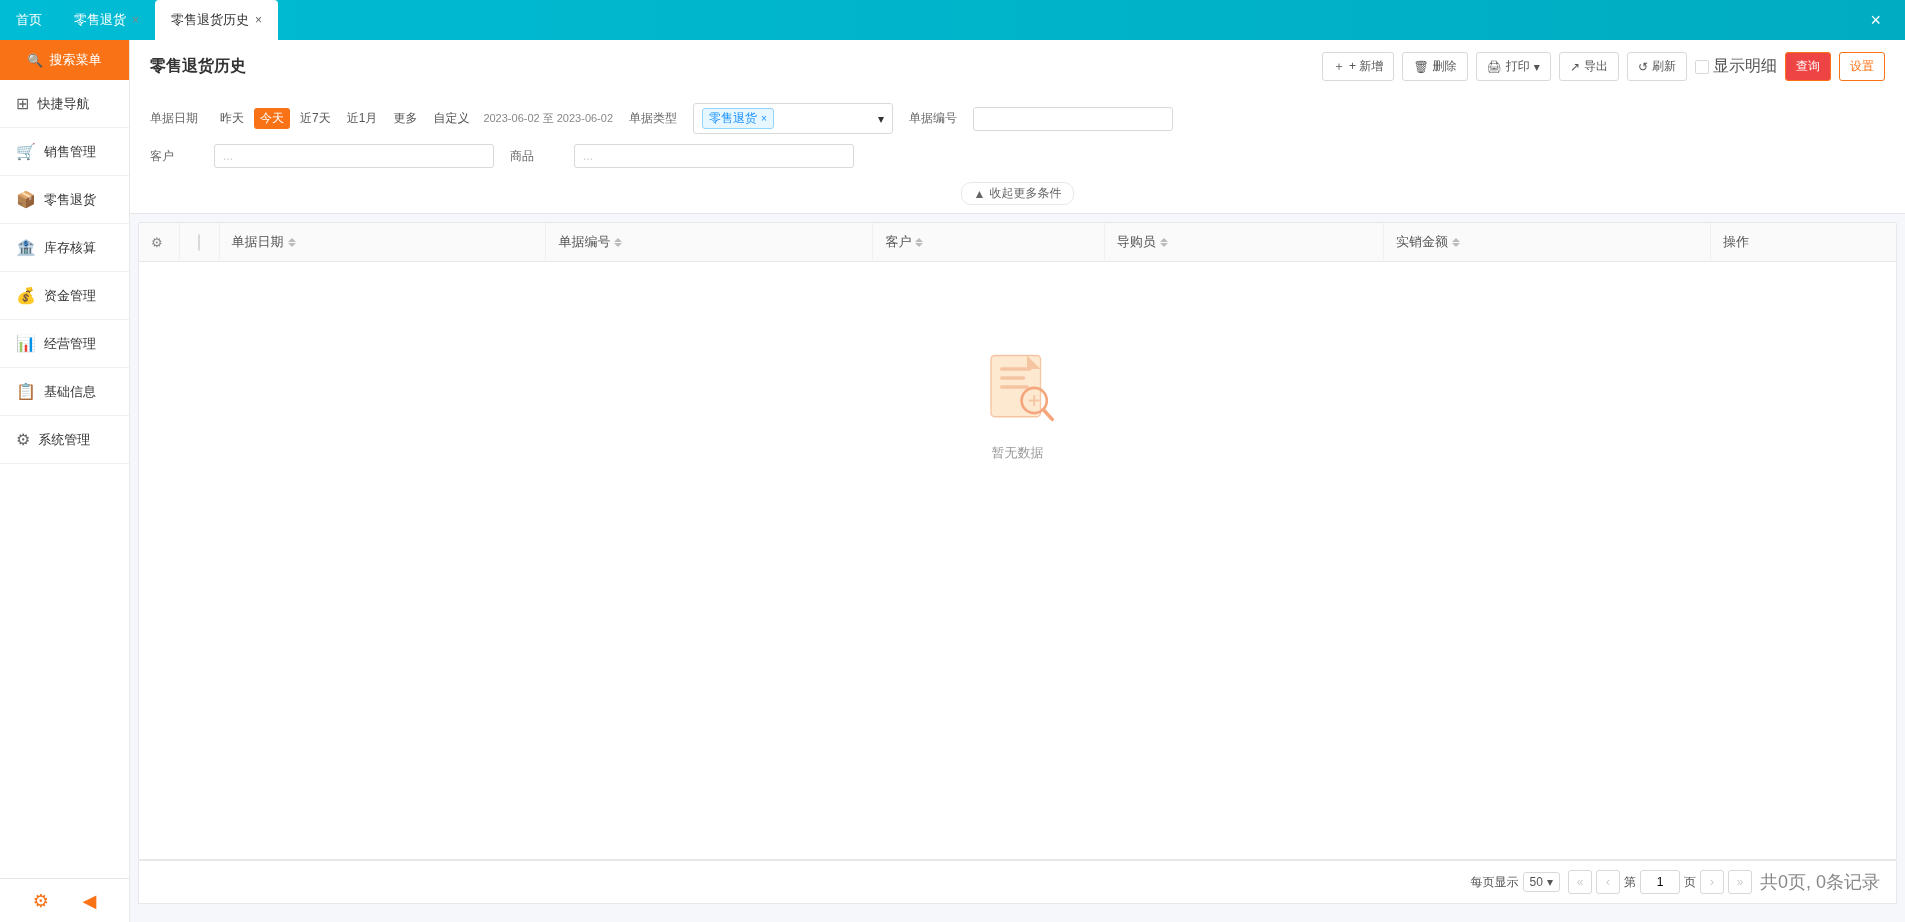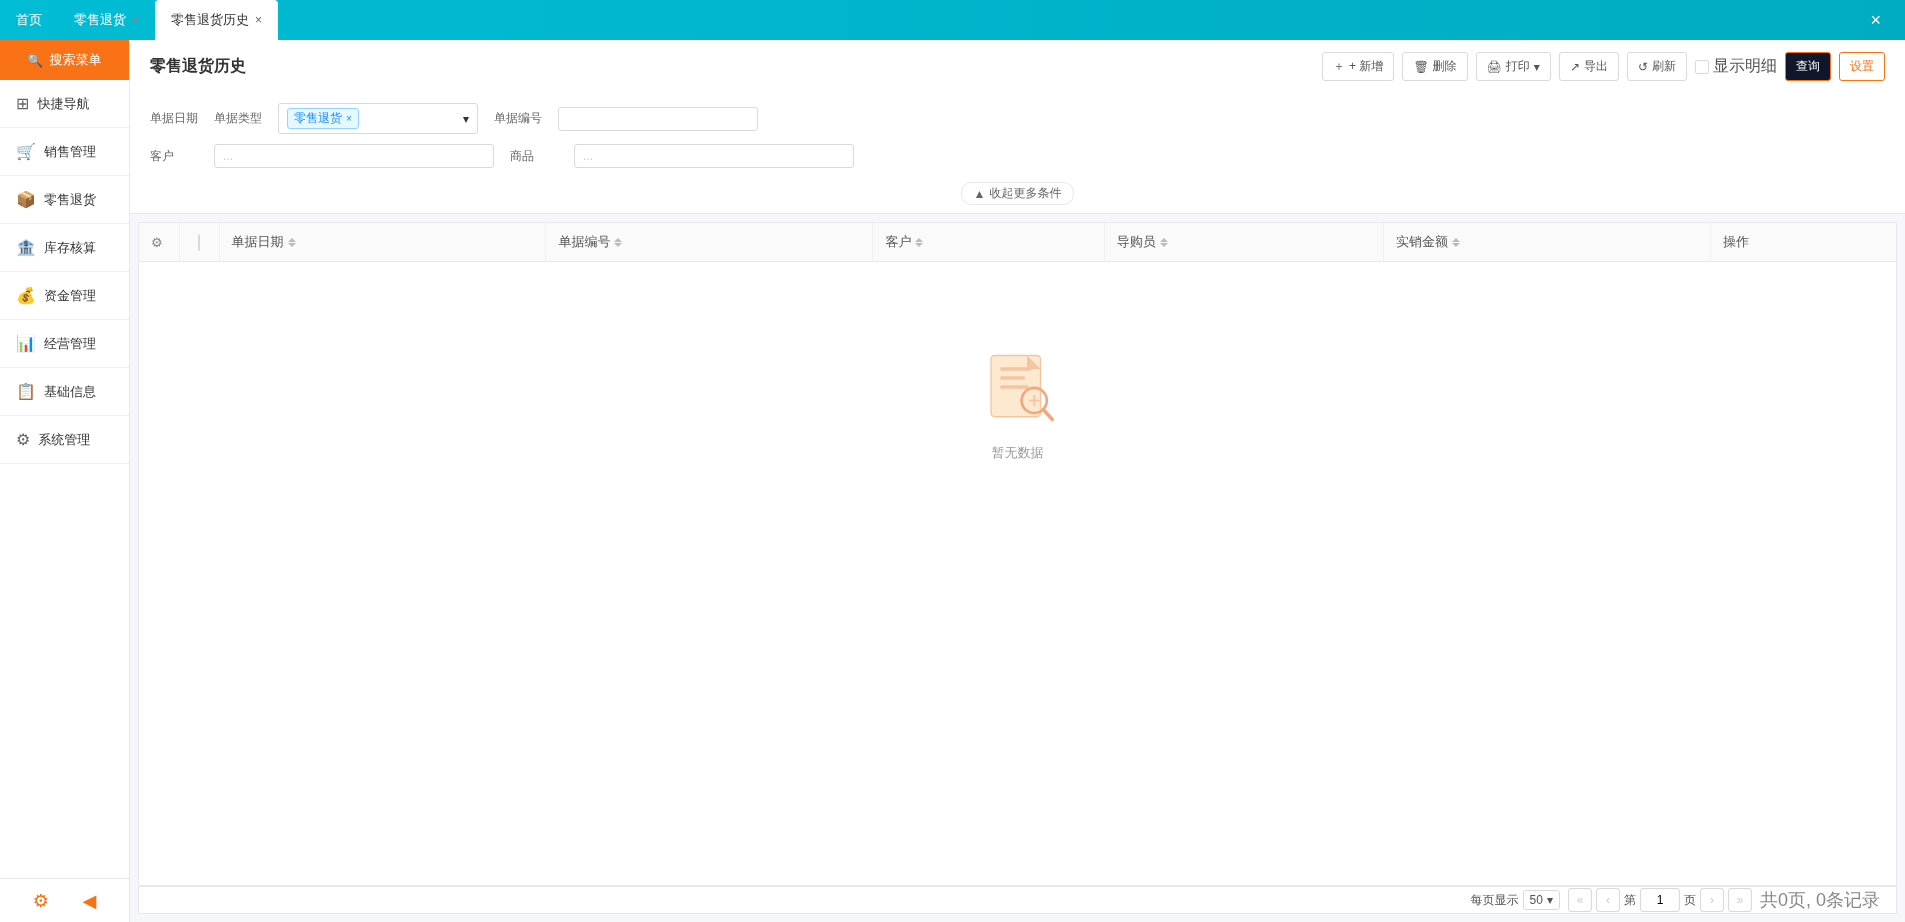--- a/index.html
+++ b/index.html
@@ -149,21 +149,21 @@
       gap: 4px;
       padding: 5px 10px;
       border: 1px solid #d9d9d9;
       border-radius: 3px;
       background: #fff;
       font-size: 12px;
       color: #555;
       cursor: pointer;
       white-space: nowrap;
     }
-    .toolbar-btn.query { background: #0f172a; color: #fff; border-color: #f97316; }
+    .toolbar-btn.query { background: #ef4444; color: #fff; border-color: #f97316; }
     .toolbar-btn.settings { background: #fff; color: #f97316; border-color: #f97316; }
     .show-detail-label {
       display: flex;
       align-items: center;
       gap: 4px;
       font-size: 16px;
       color: #555;
     }
     .checkbox-fake {
       width: 14px; height: 14px;
@@ -319,32 +319,32 @@
       height: 90px;
       margin-bottom: 12px;
     }
     .empty-text {
       font-size: 13px;
       color: #999;
     }
 
     
     .pagination-bar {
-      height: 28px;
+      height: 44px;
       background: #fff;
       border-top: 1px solid #e8e8e8;
       display: flex;
       align-items: center;
       justify-content: flex-end;
       padding: 0 16px;
       gap: 8px;
       font-size: 12px;
       color: #555;
       flex-shrink: 0;
-      margin: 0 8px 8px 8px;
+      margin: 0 8px 18px 8px;
       border: 1px solid #e8e8e8;
       border-top: 1px solid #e8e8e8;
     }
     .page-size-select {
       display: flex;
       align-items: center;
       gap: 4px;
     }
     .page-size-box {
       border: 1px solid #d9d9d9;
@@ -495,20 +495,29 @@
           <button class="toolbar-btn settings">
             <span>设置</span>
           </button>
         </div>
       </div>
 
       <div class="filter-area">
         <div class="filter-row">
 
           <span class="filter-label">单据日期</span>
+          <div class="filter-date-options">
+            <span class="date-opt">昨天</span>
+            <span class="date-opt active">今天</span>
+            <span class="date-opt">近7天</span>
+            <span class="date-opt">近1月</span>
+            <span class="date-opt">更多</span>
+            <span class="date-opt">自定义</span>
+            <span class="date-range-text">2023-06-02 至 2023-06-02</span>
+          </div>
 
           <span class="filter-label">单据类型</span>
           <div class="filter-select-box" style="min-width:200px;">
             <span>
               <span class="tag-item">
                 <span>零售退货</span>
                 <span class="tag-close">×</span>
               </span>
             </span>
             <span>▾</span>

